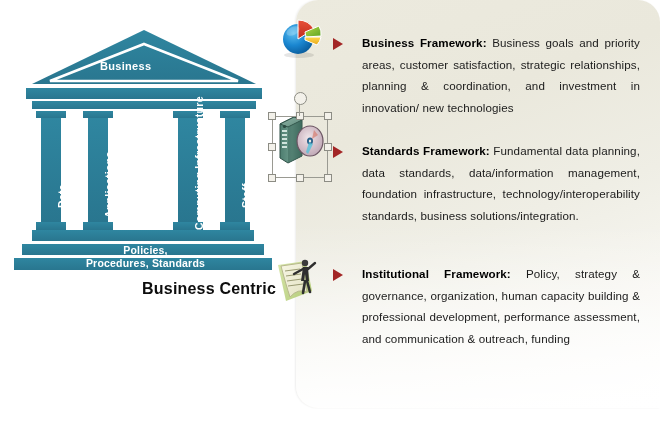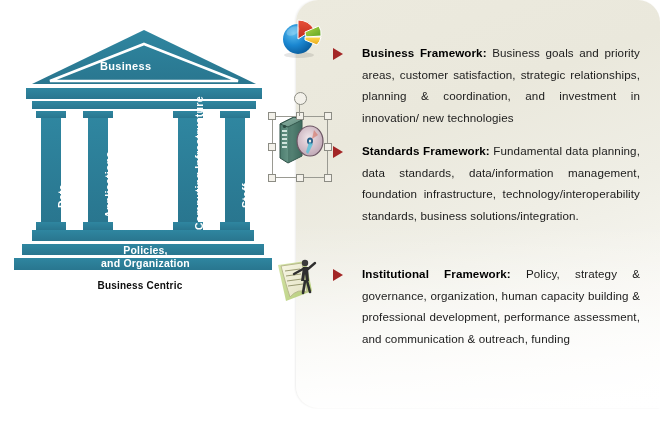--- a/index.html
+++ b/index.html
@@ -65,39 +65,39 @@
     color: #1b1b1b;
     text-align: justify;
     text-justify: inter-word;
     letter-spacing: 0.1px;
   }
   .framework-text .lead {
     font-weight: bold;
     color: #000000;
   }
 
-  #block-business   { left: 36px; top: 32px;  width: 308px; margin-top: 10px; }
+  #block-business   { left: 36px; top: 32px;  width: 308px; }
   #block-technical  { left: 36px; top: 140px; width: 308px; }
   #block-institutional { left: 36px; top: 263px; width: 308px; }
 
   
   #temple-wrap {
     position: absolute;
     left: 8px;
     top: 18px;
     width: 272px;
     height: 280px;
   }
   #temple-caption {
     position: absolute;
     left: 4px;
     top: 280px;
     width: 272px;
-    text-align: center;
-    font-size: 10px;
+    text-align: right;
+    font-size: 16px;
     font-weight: bold;
     color: #0d0d0d;
     letter-spacing: 0.2px;
   }
 
   .pillar-label {
     position: absolute;
     color: #ffffff;
     font-weight: bold;
     font-size: 10.5px;
@@ -259,20 +259,21 @@
 
     
     <div class="pillar-label" style="left:48px; top:190px; transform: rotate(-90deg);">Data</div>
     <div class="pillar-label" style="left:95px; top:200px; transform: rotate(-90deg);">Applications</div>
     <div class="pillar-label" style="left:185px; top:212px; transform: rotate(-90deg);">Computing Infrastructure</div>
     <div class="pillar-label" style="left:232px; top:190px; transform: rotate(-90deg);">Staff</div>
 
     
     <div id="label-policies">
       <div>Policies,</div>
+      <div>Procedures, Standards</div>
       <div>and Organization</div>
     </div>
   </div>
 
   <div id="temple-caption">Business Centric</div>
 
   <div class="icon-box" id="icon-pie">
     <svg width="48" height="48" viewBox="0 0 48 48">
       <defs>
         <radialGradient id="blueSphere" cx="35%" cy="30%" r="75%">

